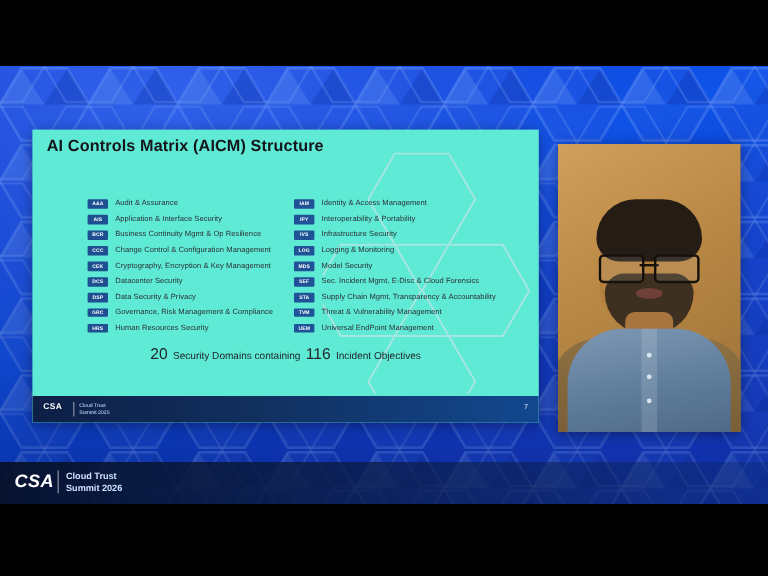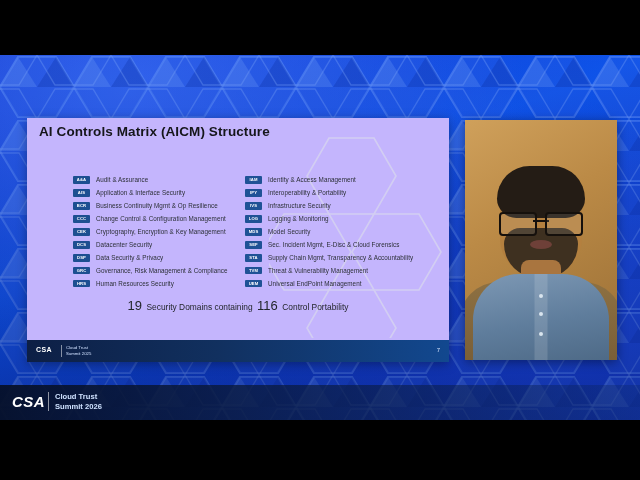--- a/index.html
+++ b/index.html
@@ -14,22 +14,22 @@
 
   
   #bg{position:absolute;left:0;top:55px;width:640px;height:365px;overflow:hidden;
       background:
         radial-gradient(ellipse at 20% 10%, #3a6ef5 0%, rgba(58,110,245,0) 55%),
         radial-gradient(ellipse at 85% 80%, #1b47d8 0%, rgba(27,71,216,0) 60%),
         linear-gradient(160deg,#1436c8 0%,#0f5bf0 40%,#0a2aa8 100%);}
   #bg svg{position:absolute;left:0;top:0;width:640px;height:365px;}
 
   
-  #slide{position:absolute;left:27px;top:118px;width:422px;height:244px;
-         background:#c4b5fd;z-index:20;overflow:hidden;
+  #slide{position:absolute;left:27px;top:108px;width:422px;height:244px;
+         background:#5eead4;z-index:20;overflow:hidden;
          box-shadow:0 2px 10px rgba(0,0,0,.35);}
   #slide-watermark{position:absolute;right:-20px;top:10px;width:200px;height:210px;
          opacity:.55;pointer-events:none;}
 
   #slide-title{position:absolute;left:12px;top:6px;font-size:13.5px;font-weight:bold;
          color:#15161a;letter-spacing:.1px;}
 
   .col{position:absolute;top:56px;}
   #col-left{left:46px;width:210px;}
   #col-right{left:218px;width:205px;}
@@ -209,24 +209,24 @@
           <div class="badge">TVM</div>
           <div class="ctrl-label">Threat &amp; Vulnerability Management</div>
         </div>
         <div class="ctrl-row">
           <div class="badge">UEM</div>
           <div class="ctrl-label">Universal EndPoint Management</div>
         </div>
       </div>
 
     <div id="summary">
-      <span class="num">19</span>
+      <span class="num">20</span>
       <span class="txt">Security Domains containing</span>
       <span class="num">116</span>
-      <span class="txt">Control Portability</span>
+      <span class="txt">Incident Objectives</span>
     </div>
 
     <div id="slide-footer">
       <div id="logo-csa">CSA</div>
       <div id="logo-div"></div>
       <div id="logo-sub">Cloud Trust
 Summit 2025</div>
       <div id="page-num">7</div>
     </div>
   </div>

